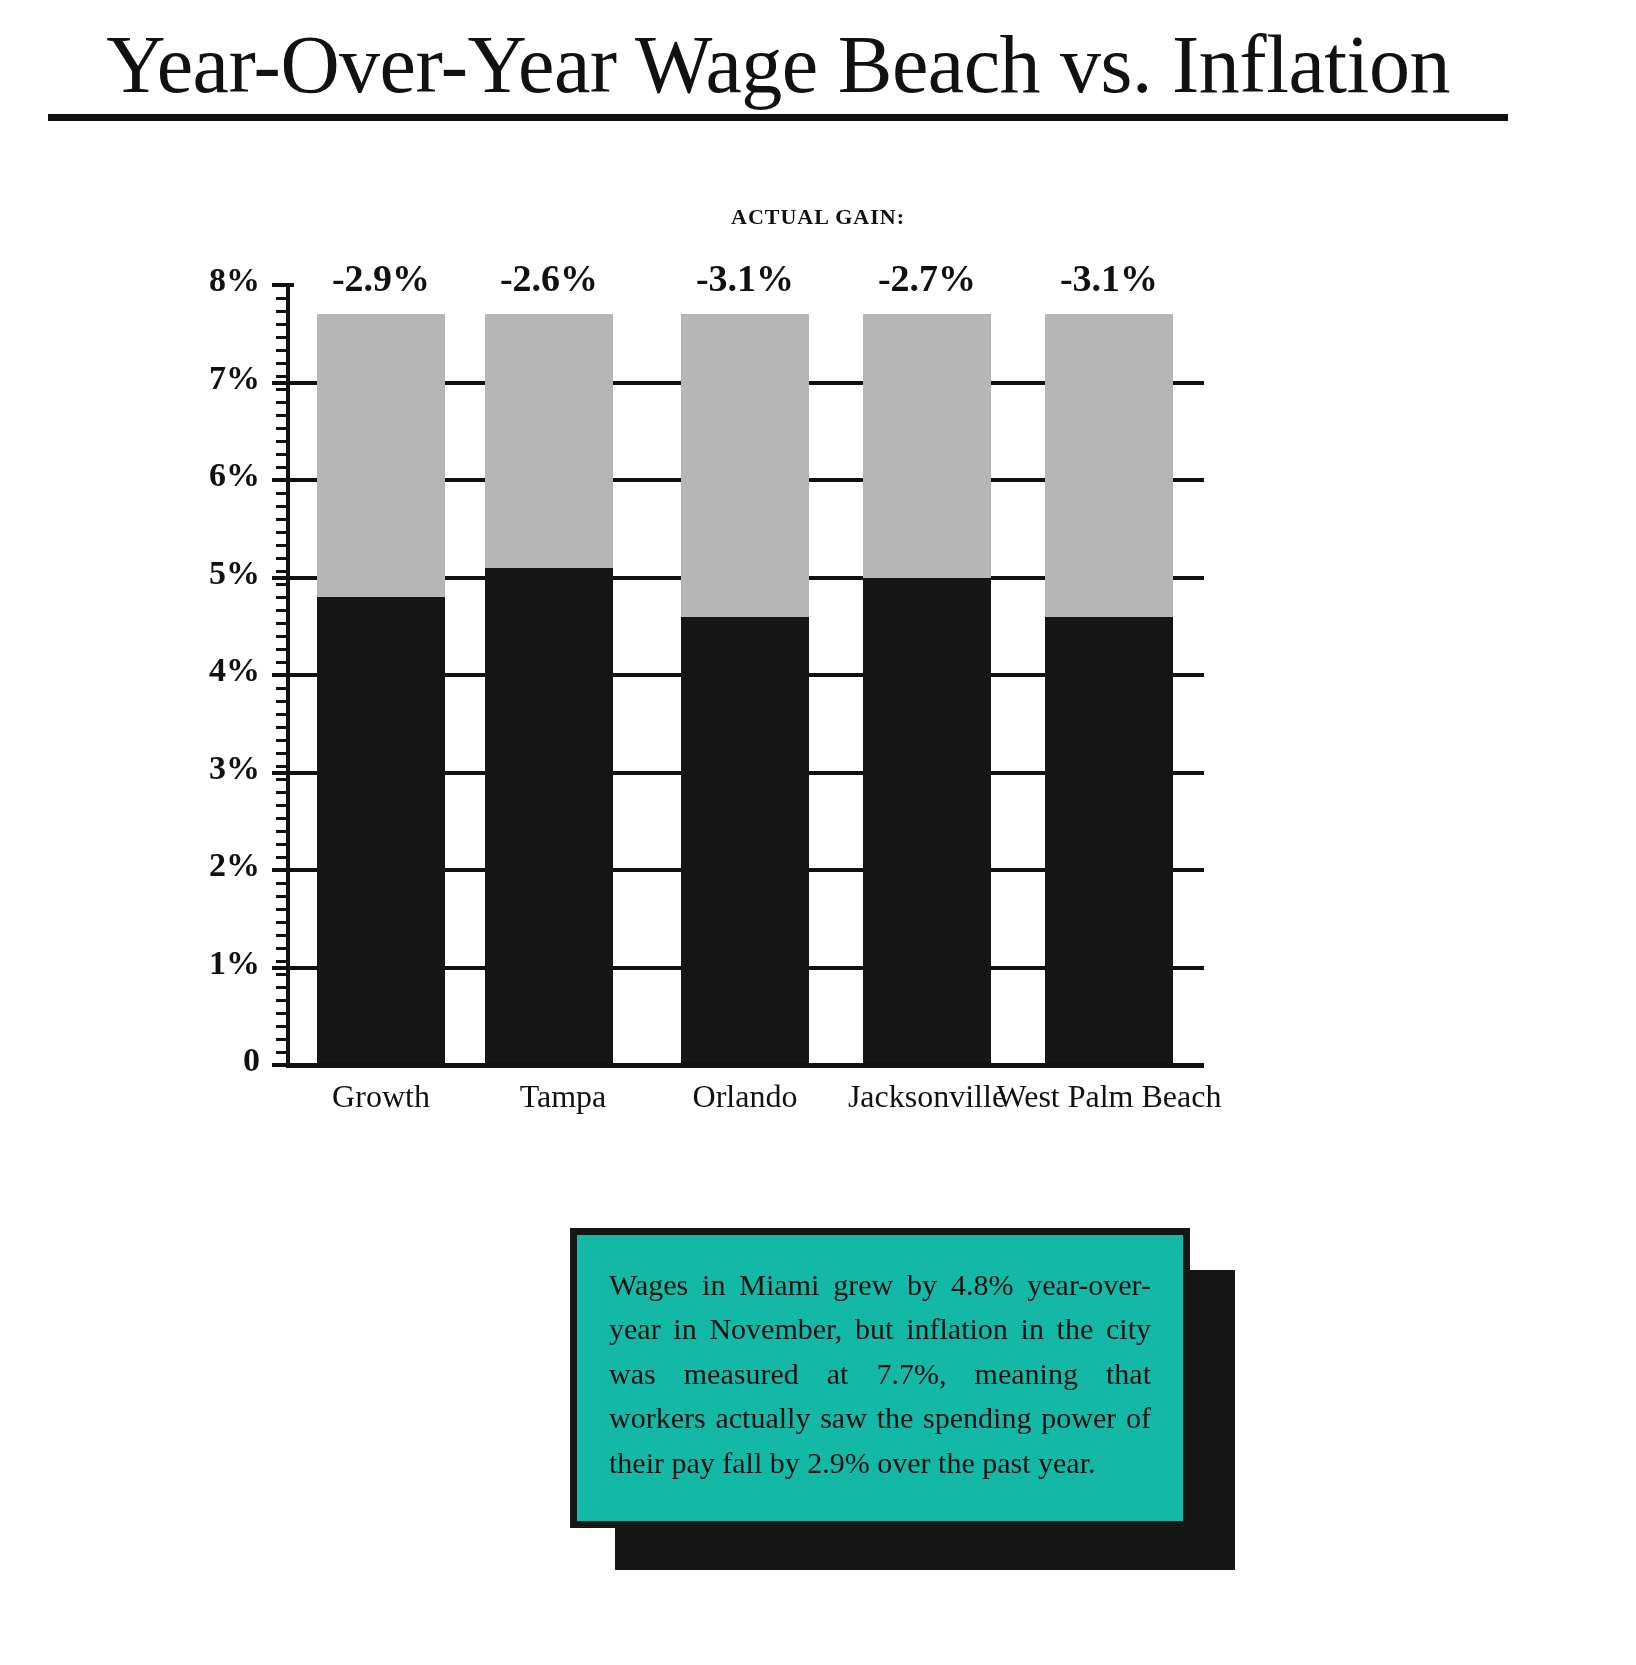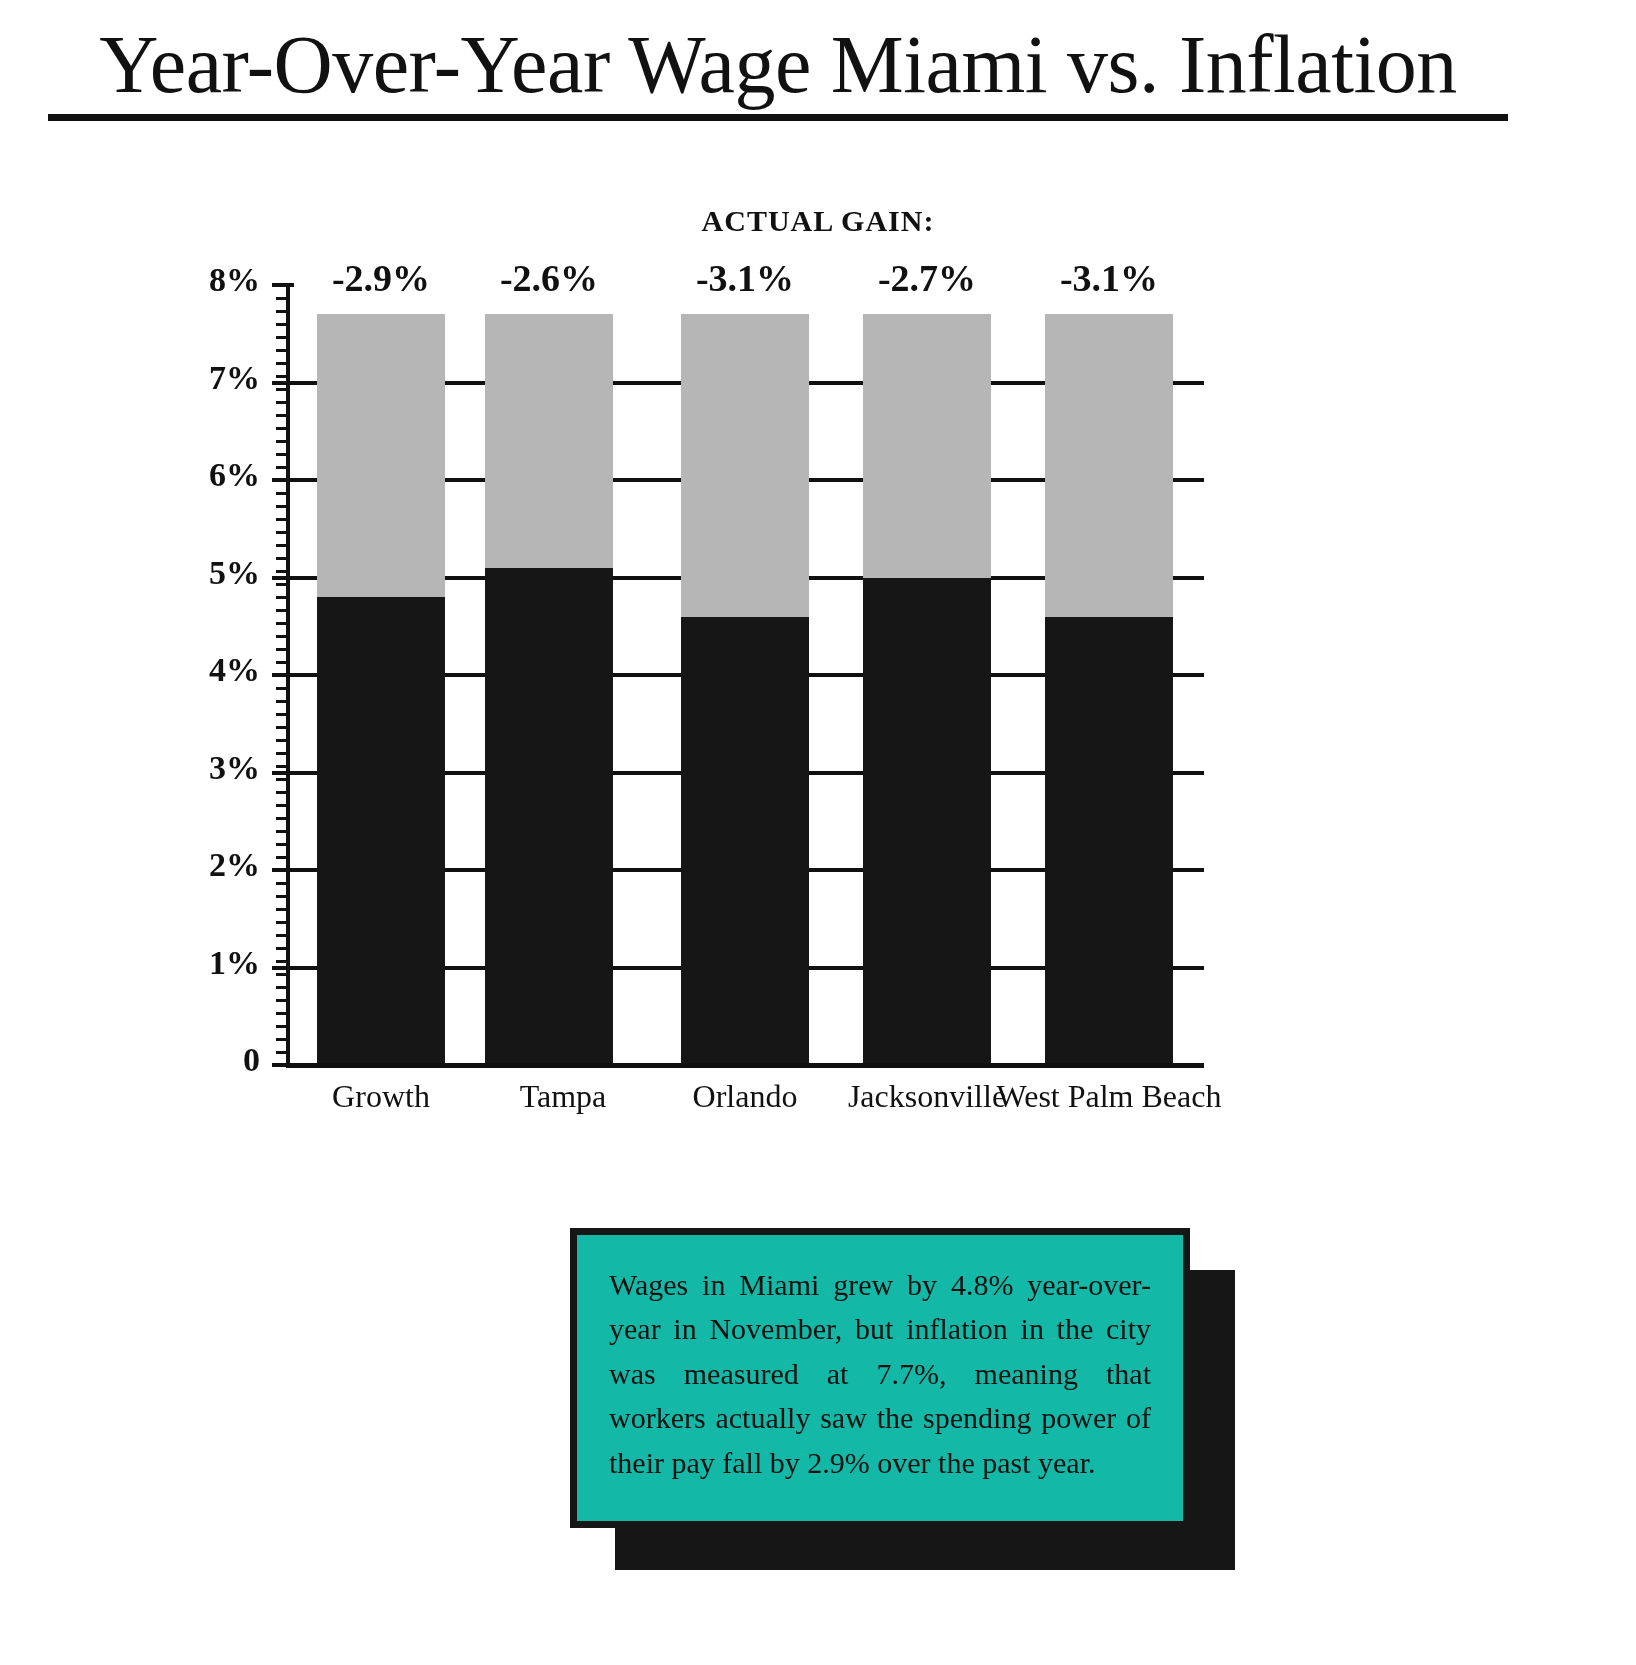--- a/index.html
+++ b/index.html
@@ -48,21 +48,21 @@
   }
 
   #actual-gain-label {
     position: absolute;
     left: 0;
     top: 14px;
     width: 1636px;
     text-align: center;
     font-family: "Liberation Serif", serif;
     font-weight: bold;
-    font-size: 30px;
+    font-size: 22px;
     letter-spacing: 1px;
     color: #111111;
   }
 
   
   #plot {
     position: absolute;
     left: 290px;
     top: 95px;
     width: 910px;
@@ -184,21 +184,21 @@
     font-size: 30px;
     line-height: 1.48;
     text-align: justify;
     color: #111111;
   }
 </style>
 </head>
 <body>
 
 <div id="title-block">
-  <div id="chart-title">Year-Over-Year Wage Miami vs. Inflation</div>
+  <div id="chart-title">Year-Over-Year Wage Beach vs. Inflation</div>
   <div id="title-rule"></div>
 </div>
 
 <div id="chart-wrap">
 
   <div id="actual-gain-label">ACTUAL GAIN:</div>
 
   <div id="y-axis"></div>
   <div id="ticks">
       <div class="ytick-major" style="top: 873px;"></div>

